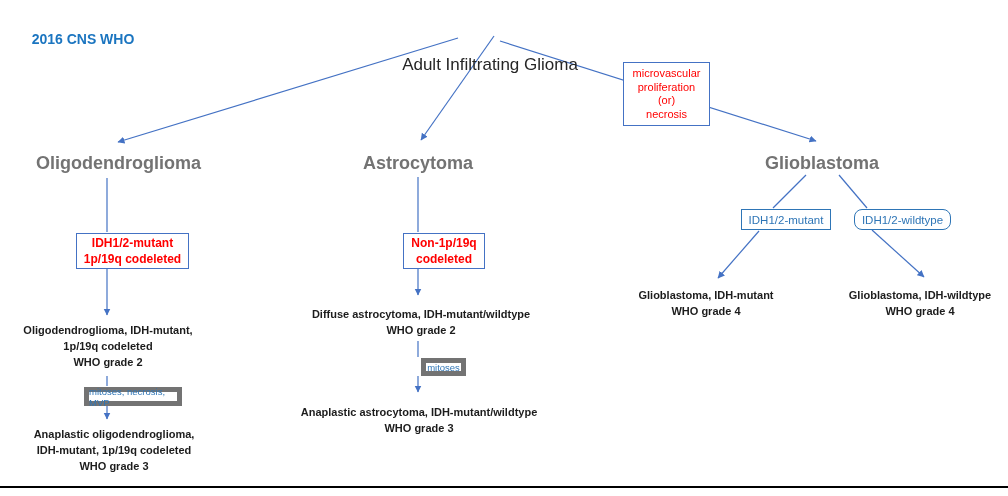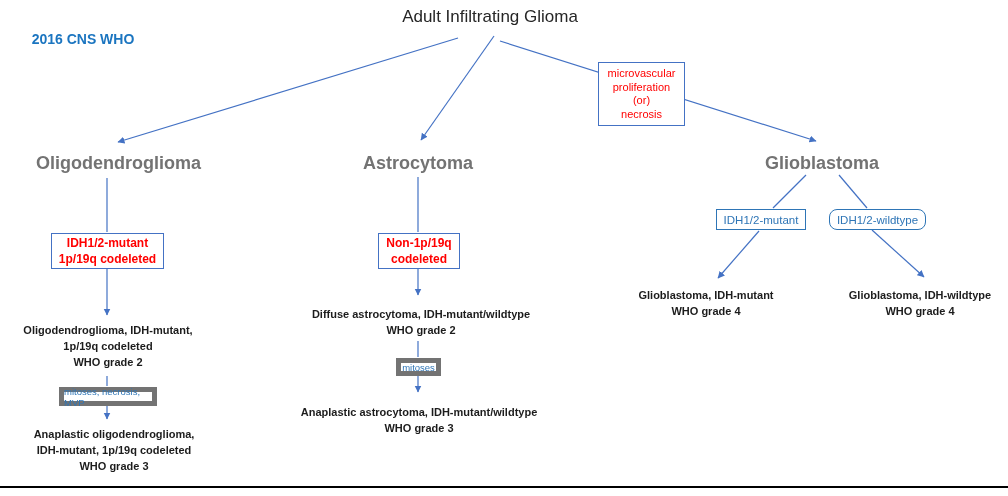--- a/index.html
+++ b/index.html
@@ -3,25 +3,25 @@
 <meta charset="utf-8">
 <style>
   html,body{margin:0;padding:0;background:#fff;}
   #canvas{
     position:relative;width:1008px;height:496px;background:#fff;overflow:hidden;
     font-family:"Liberation Sans",sans-serif;color:#202020;
   }
   .abs{position:absolute;}
   .ctr{text-align:center;}
   #svg-lines{position:absolute;left:0;top:0;width:1008px;height:496px;}
-  .diagram-title{font-size:17px;color:#262626;}
+  .diagram-title{font-size:17px;color:#262626;margin-top:48px;}
   .who-label{font-size:14px;font-weight:600;color:#1B75C0;line-height:19px;}
   .branch-label{font-size:18px;color:#737373;font-weight:bold;}
   .result-text{font-size:11px;font-weight:bold;color:#1c1c1c;line-height:16px;}
-  .box{background:#fff;display:flex;flex-direction:column;align-items:center;justify-content:center;box-sizing:border-box;}
+  .box{background:#fff;display:flex;flex-direction:column;align-items:center;justify-content:center;box-sizing:border-box;margin-left:25px;}
   .red-box{border:1.5px solid #4472C4;color:#FF0000;font-weight:bold;font-size:12px;line-height:16px;}
   .mvp-box{border:1px solid #4472C4;color:#FF0000;font-size:11px;line-height:13.5px;}
   .small-blue-box{border:5px solid #737373;color:#2E75B6;font-size:9.5px;}
   .idh-box{border:1px solid #2E75B6;color:#2E75B6;font-size:11.5px;}
   .bottom-rule{background:#000;}
 </style>
 </head>
 <body>
 
 <div id="canvas">

